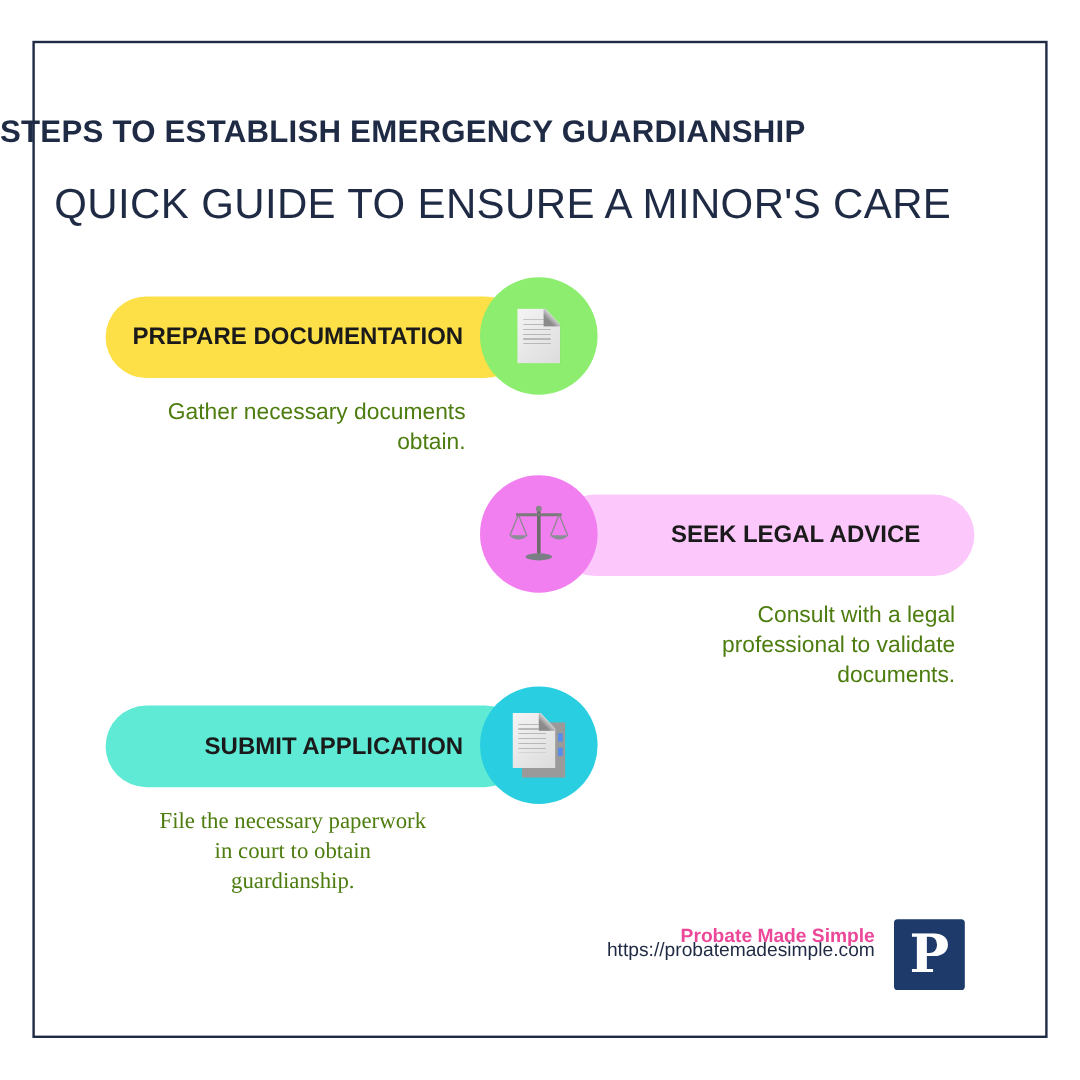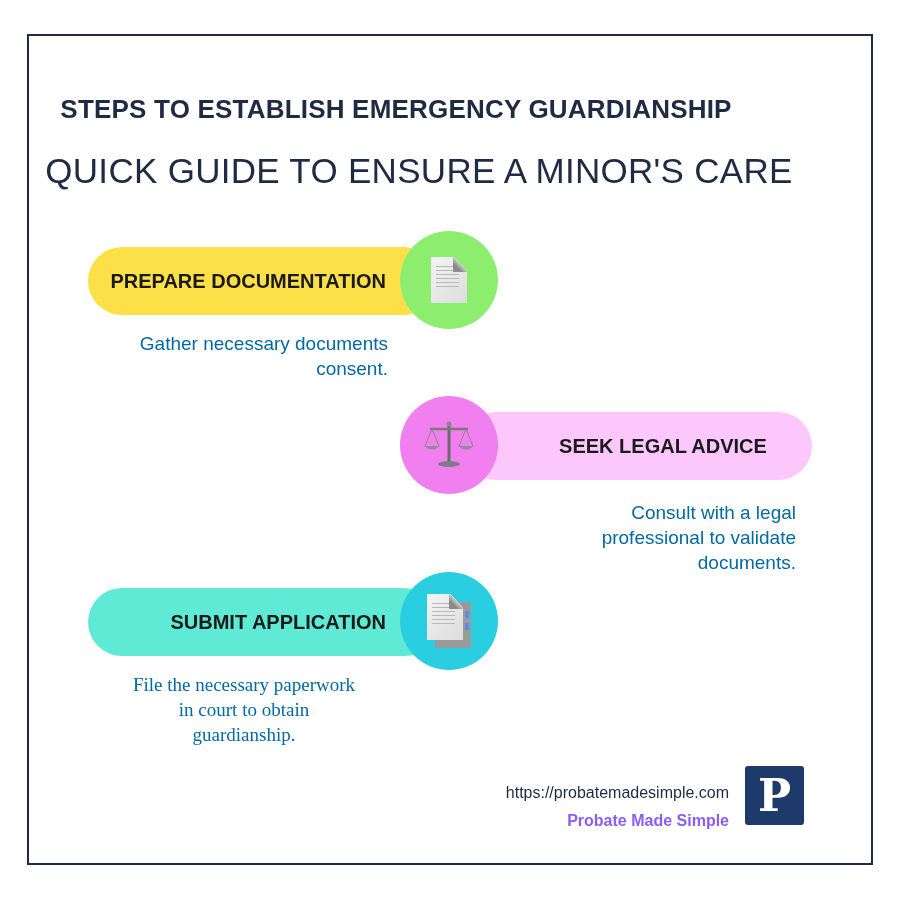--- a/index.html
+++ b/index.html
@@ -1,23 +1,23 @@
 <!DOCTYPE html>
 <html><head>
 <meta charset="utf-8">
 <style>
   html, body { margin: 0; padding: 0; }
   body { width: 900px; height: 900px; background: #ffffff; position: relative; overflow: hidden; font-family: "Liberation Sans", "DejaVu Sans", sans-serif; }
   .frame { position: absolute; left: 27px; top: 34px; width: 846px; height: 831px; border: 2px solid #1f2a44; box-sizing: border-box; background: #fff; }
-  .title { position: absolute; left: 0; width: 792px; top: 94px; text-align: center; font-weight: 700; font-size: 26px; color: #1f2a44; letter-spacing: 0.2px; }
+  .title { position: absolute; left: 0; width: 792px; top: 94px; text-align: left; font-weight: 700; font-size: 26px; color: #1f2a44; letter-spacing: 0.2px; }
   .subtitle { position: absolute; left: 0; width: 838px; top: 151px; text-align: center; font-weight: 400; font-size: 35px; color: #1f2a44; letter-spacing: 0.3px; }
 
   .pill { position: absolute; height: 68px; border-radius: 34px; display: flex; align-items: center; box-sizing: border-box; font-weight: 700; font-size: 20px; color: #1a1a1a; }
   .circle { position: absolute; width: 98px; height: 98px; border-radius: 50%; display: flex; align-items: center; justify-content: center; }
-  .desc { position: absolute; font-size: 19px; line-height: 25px; color: #0369a1; }
+  .desc { position: absolute; font-size: 19px; line-height: 25px; color: #4d7c0f; }
 
   .p1 { left: 88px; top: 247px; width: 350px; background: #fde047; justify-content: flex-end; padding-right: 52px; }
   .c1 { left: 400px; top: 231px; background: #8ded6e; }
   .d1 { left: 100px; top: 331px; width: 288px; text-align: right; }
 
   .p2 { left: 462px; top: 412px; width: 350px; background: #fcc8fb; justify-content: center; padding-left: 52px; }
   .c2 { left: 400px; top: 396px; background: #f27fef; }
   .d2 { left: 512px; top: 500px; width: 260px; text-align: right; margin-left: 24px; }
 
   .p3 { left: 88px; top: 588px; width: 350px; background: #5eead4; justify-content: flex-end; padding-right: 52px; }
@@ -26,41 +26,41 @@
 
   .doc { width: 36px; height: 46px; background: linear-gradient(135deg, #f4f4f4 0%, #dcdcdc 100%); position: relative; box-shadow: 1px 1px 2px rgba(0,0,0,0.25); clip-path: polygon(0 0, 65% 0, 100% 30%, 100% 100%, 0 100%); }
   .doc::before { content: ""; position: absolute; left: 5px; right: 8px; top: 9px; height: 24px; background: repeating-linear-gradient(#b8b8b8 0 1px, transparent 1px 4px); }
   .doc::after { content: ""; position: absolute; right: 0; top: 0; width: 14px; height: 15px; background: linear-gradient(225deg, #fafafa 30%, #8a8a8a 70%); }
   .doc-stack { position: relative; width: 44px; height: 54px; }
   .doc-stack .back { position: absolute; left: 8px; top: 8px; width: 36px; height: 46px; background: #9a9a9a; }
   .doc-stack .doc { position: absolute; left: 0; top: 0; }
   .doc-stack .tab1, .doc-stack .tab2 { position: absolute; width: 4px; height: 7px; background: #5a8de8; right: 2px; }
   .doc-stack .tab1 { top: 17px; } .doc-stack .tab2 { top: 29px; }
 
-  .brand-name { position: absolute; right: 171px; top: 812px; font-weight: 700; font-size: 16px; color: #8b5cf6; }
+  .brand-name { position: absolute; right: 171px; top: 772px; font-weight: 700; font-size: 16px; color: #ec4899; }
   .brand-url { position: absolute; right: 171px; top: 784px; font-size: 16px; color: #1f2a44; }
   .logo { position: absolute; left: 745px; top: 766px; width: 59px; height: 59px; background: #1e3a6a; border-radius: 3px; display: flex; align-items: center; justify-content: center; color: #fff; font-family: "DejaVu Serif", "Liberation Serif", serif; font-weight: 700; font-size: 44px; }
 </style>
 </head>
 <body>
 
 <div class="frame"></div>
 
 <div class="title">STEPS TO ESTABLISH EMERGENCY GUARDIANSHIP</div>
 <div class="subtitle">QUICK GUIDE TO ENSURE A MINOR'S CARE</div>
 
 <div class="pill p1">
   <span>PREPARE DOCUMENTATION</span>
 </div>
 <div class="circle c1">
   <div class="doc"></div>
 </div>
 <div class="desc d1">
   <div>Gather necessary documents</div>
-  <div>consent.</div>
+  <div>obtain.</div>
 </div>
 
 <div class="pill p2">
   <span>SEEK LEGAL ADVICE</span>
 </div>
 <div class="circle c2">
   <svg width="54" height="54" viewBox="0 0 54 54">
     <line x1="27" y1="6" x2="27" y2="44" stroke="#6b6b6b" stroke-width="3"></line>
     <line x1="8" y1="11" x2="46" y2="11" stroke="#7a7a7a" stroke-width="2.5"></line>
     <circle cx="27" cy="6" r="2.5" fill="#888"></circle>

